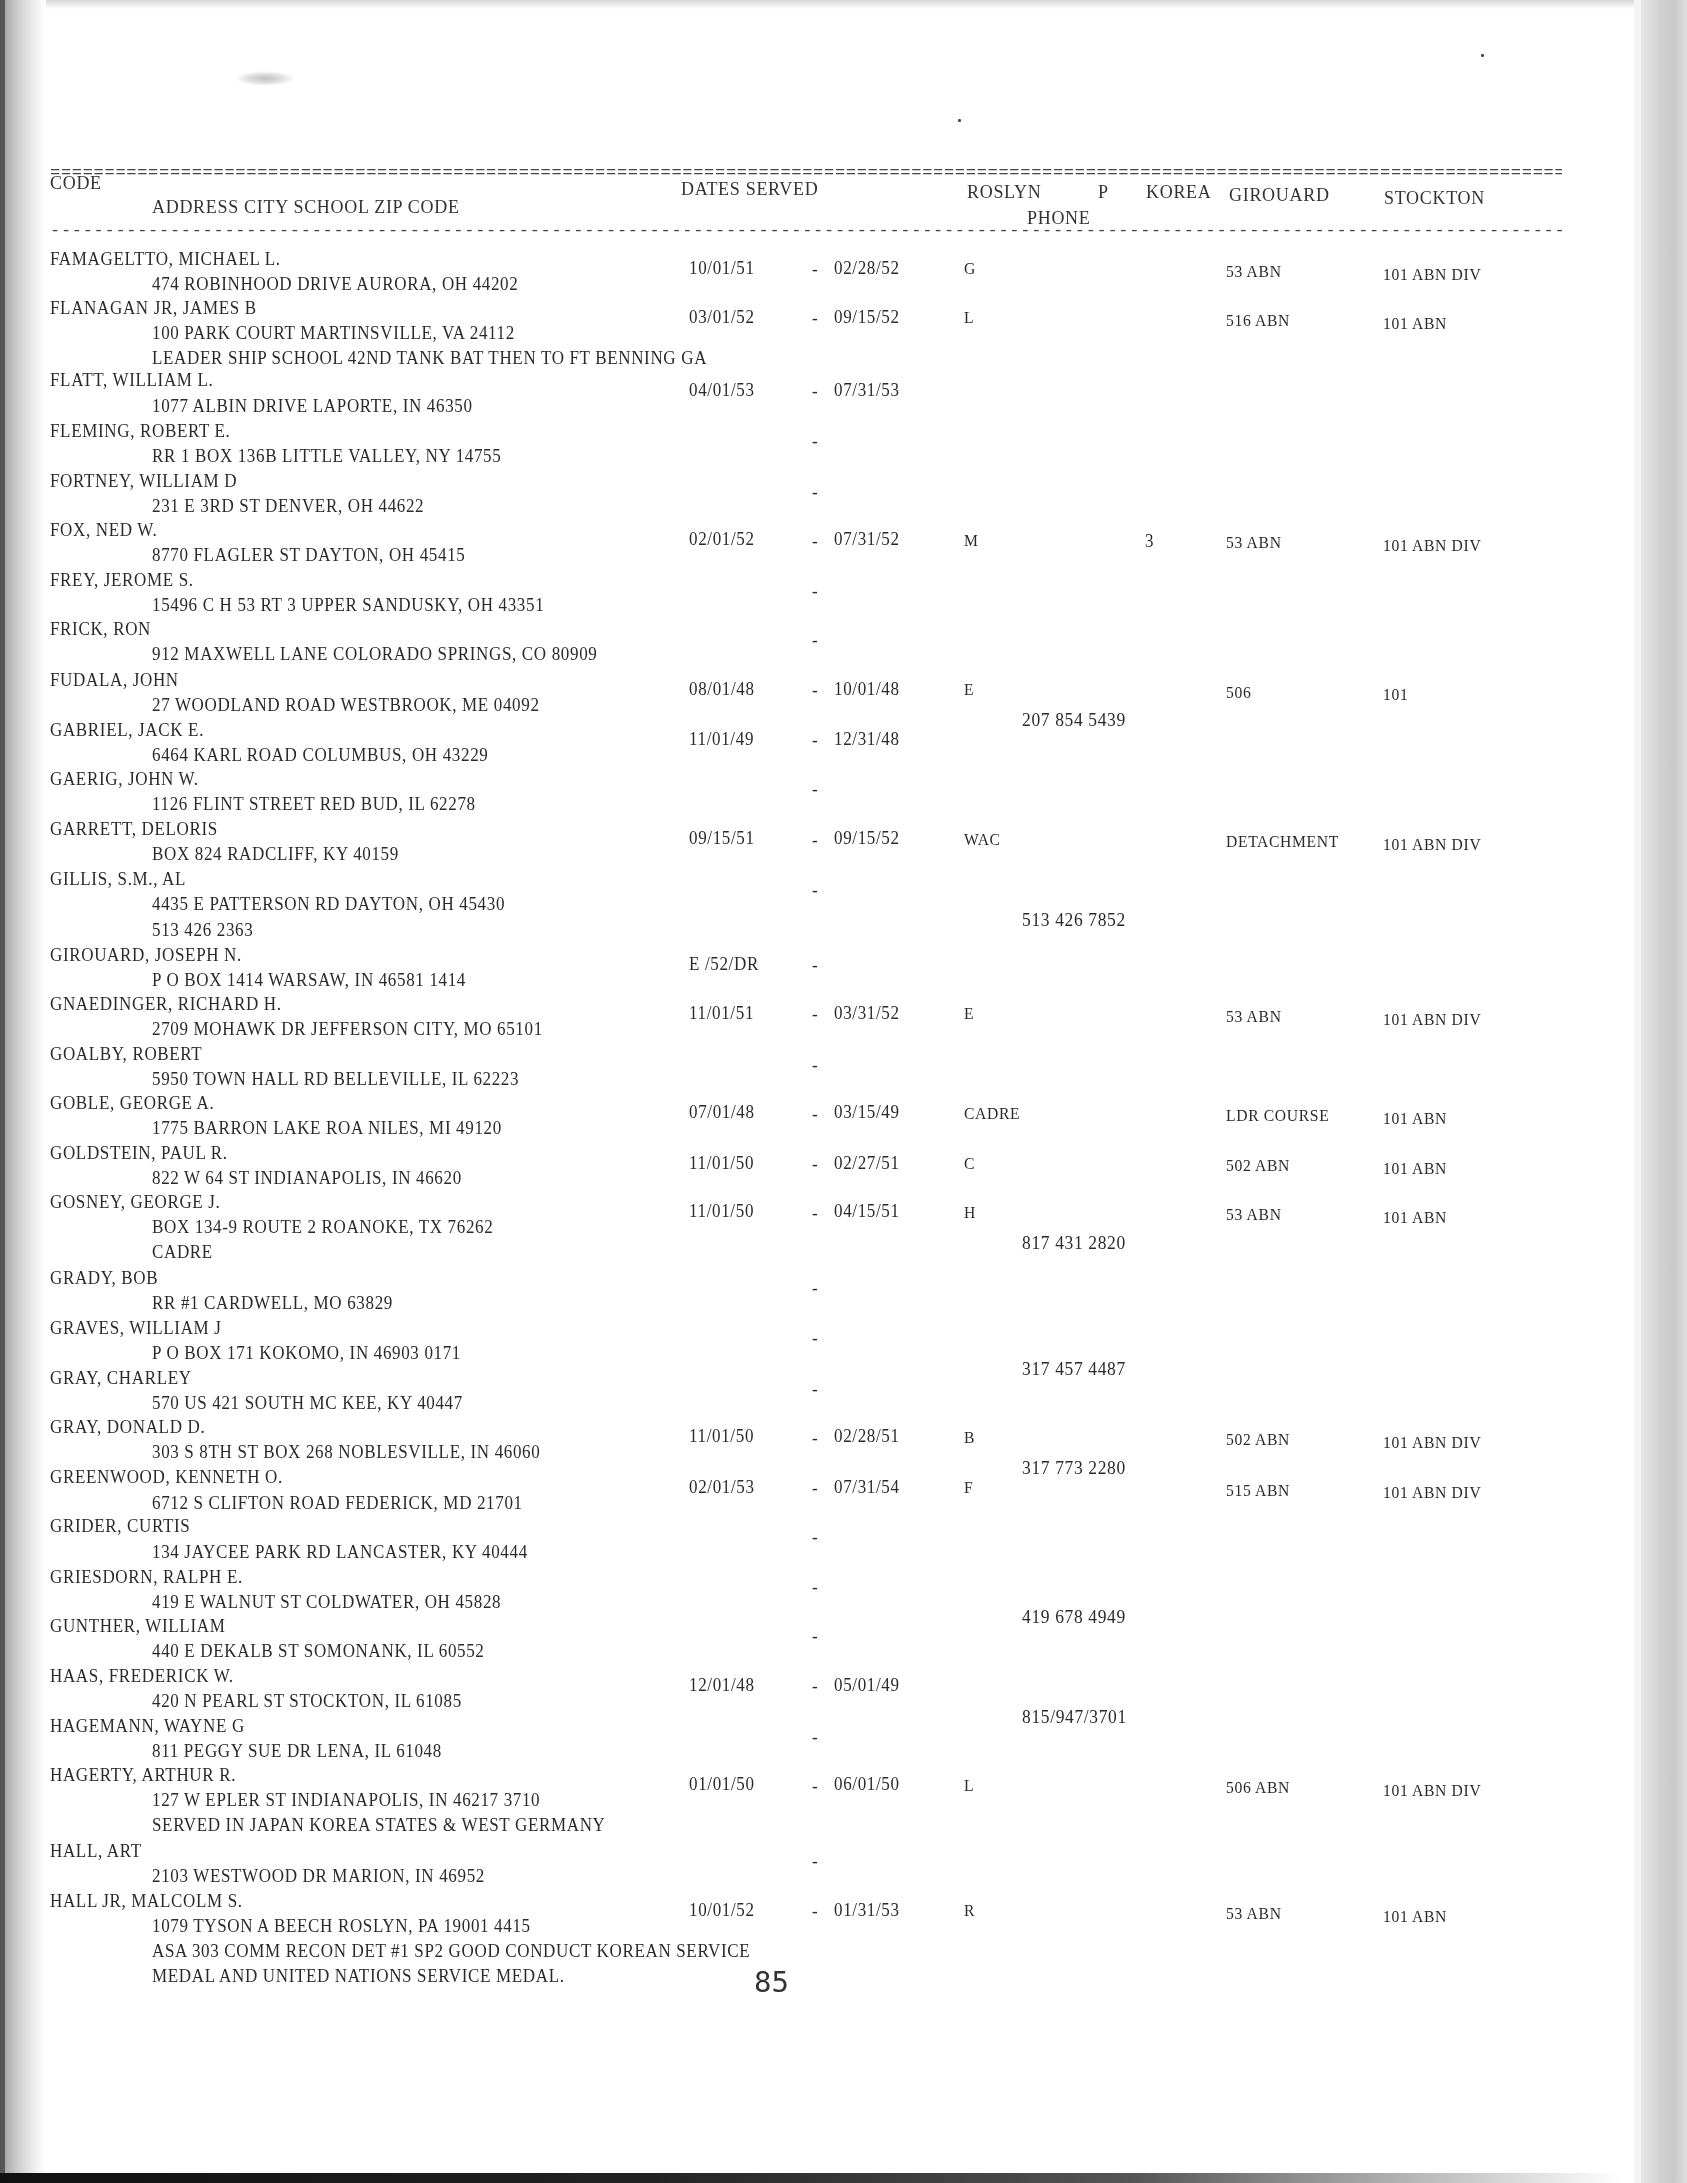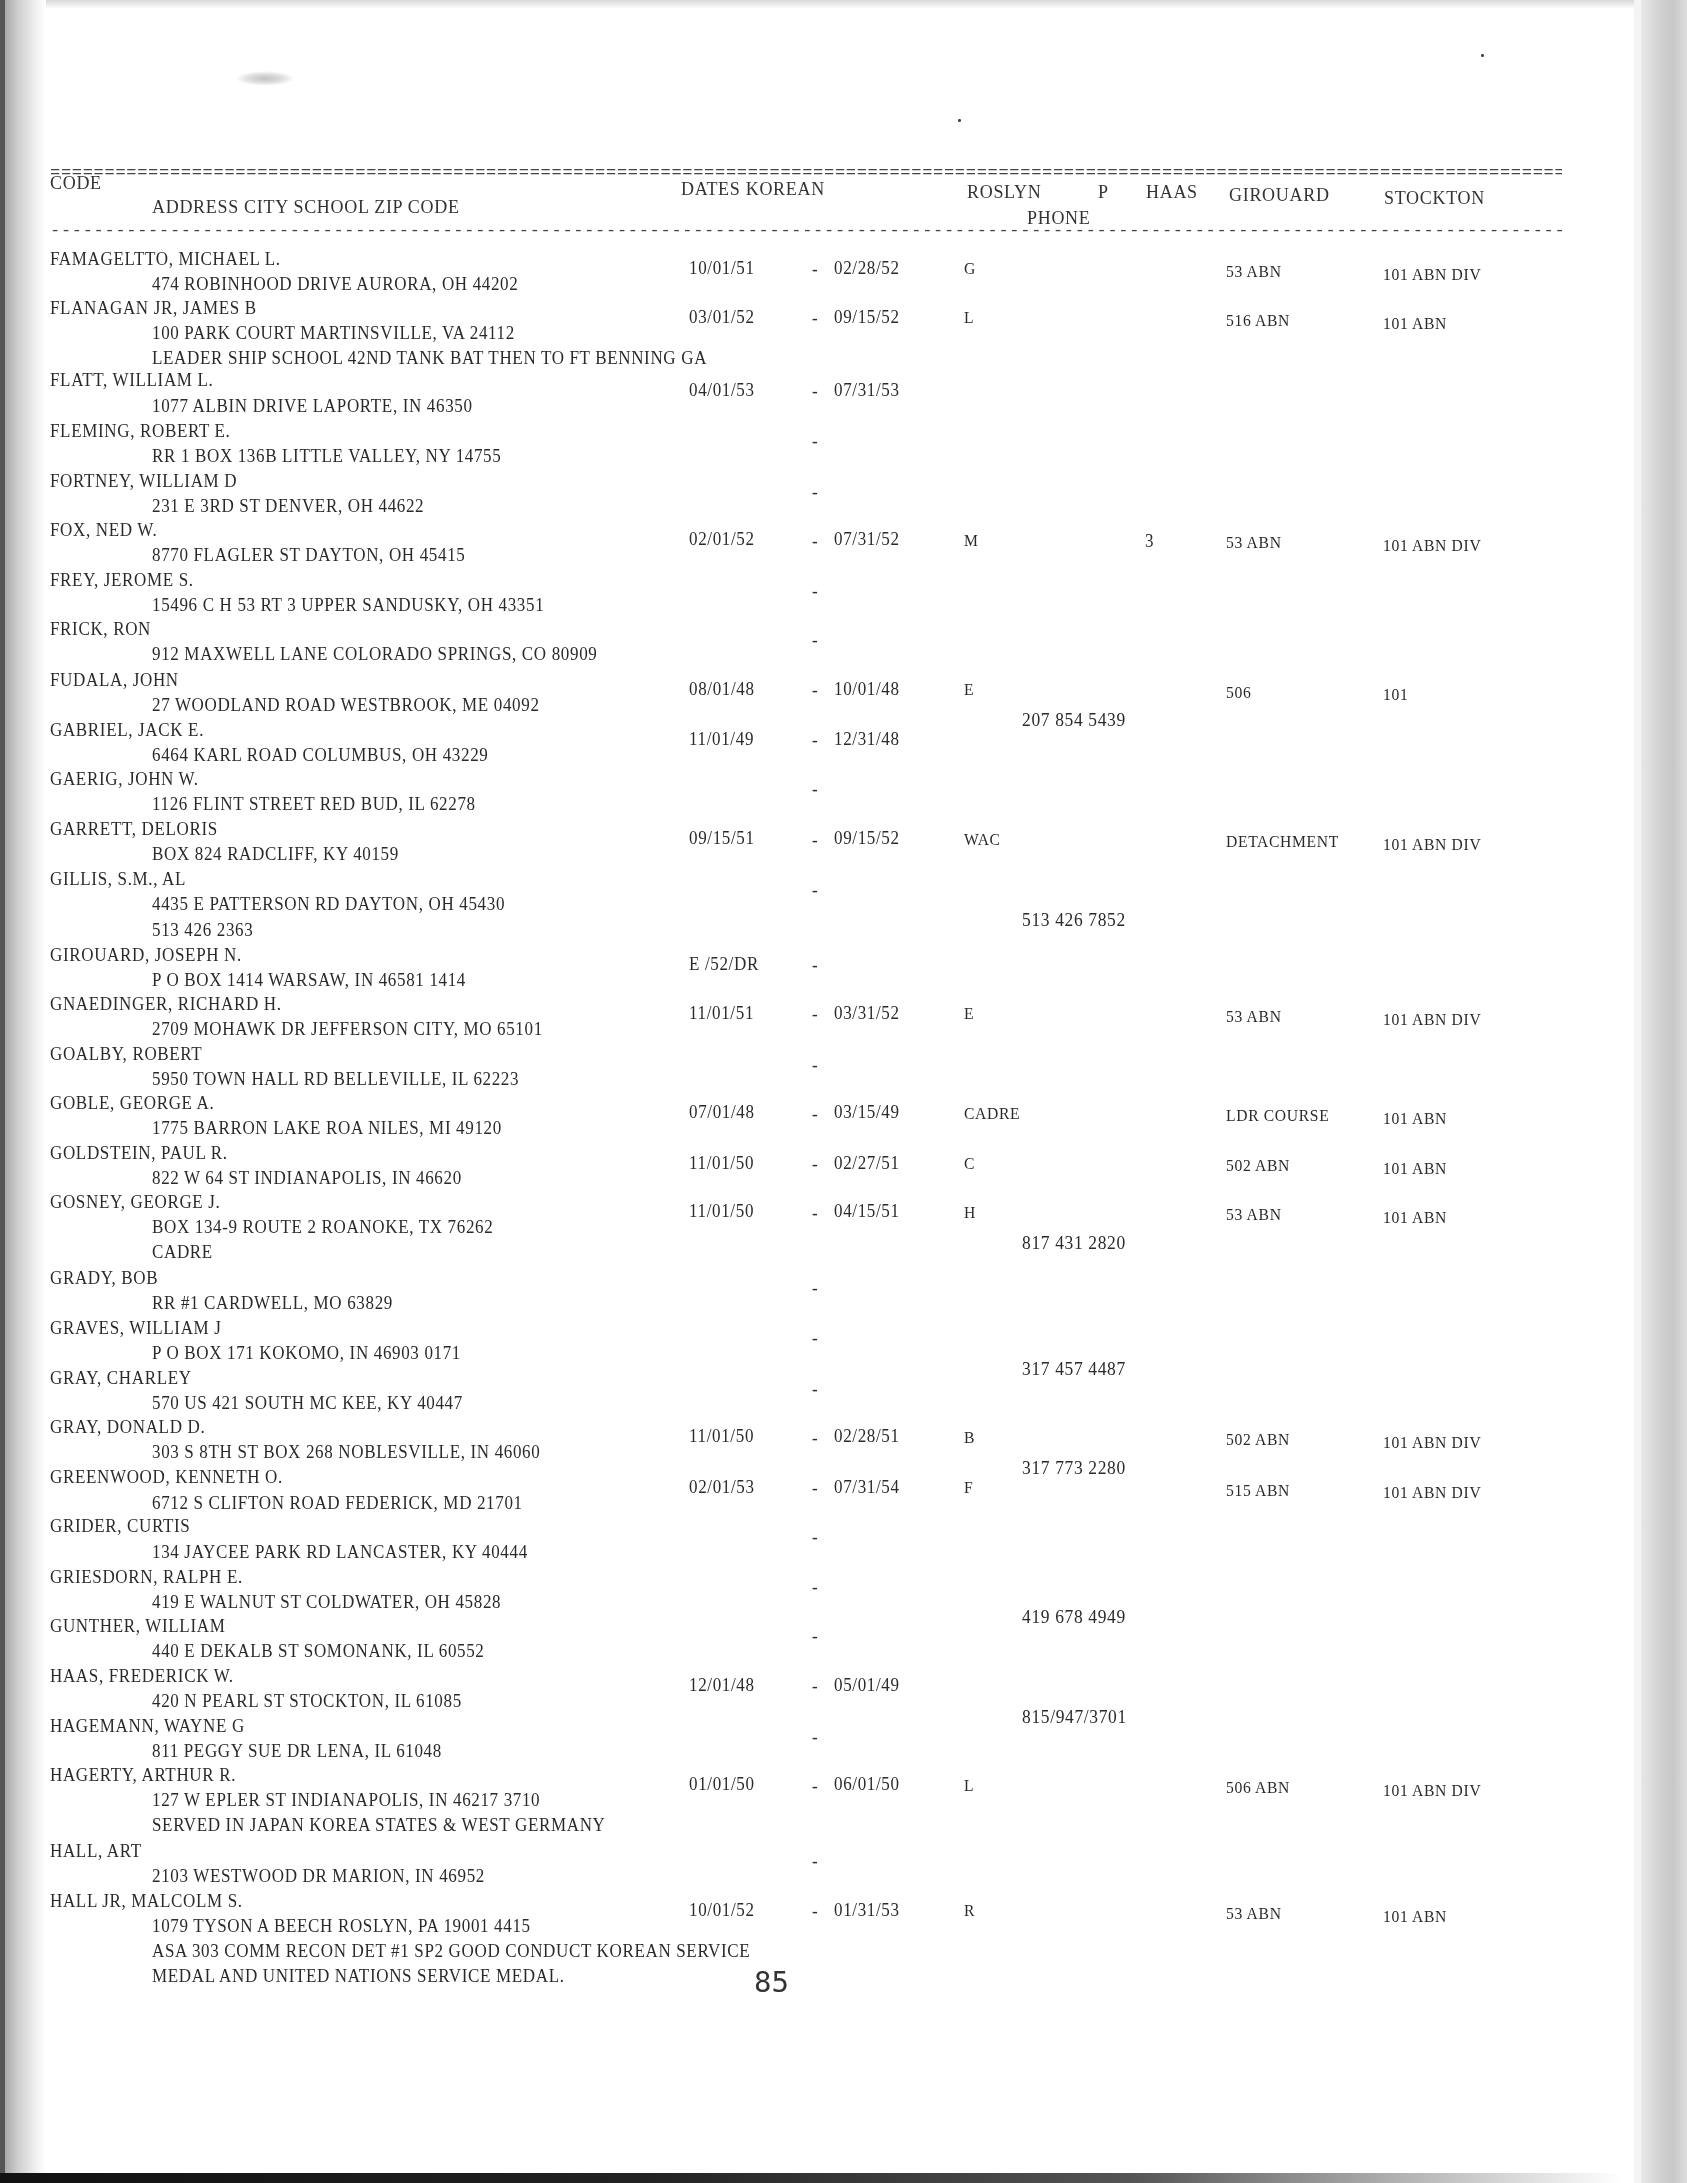--- a/index.html
+++ b/index.html
@@ -44,24 +44,24 @@
   <div class="right-edge"></div>
   <div class="right-band"></div>
   <div class="bottom-bar"></div>
   <div class="smudge"></div>
   <div class="speck" style="left:958px;top:119px;"></div>
   <div class="speck" style="left:1481px;top:54px;"></div>
 
   <div class="rule" style="top:163px;">====================================================================================================================================================</div>
   <div class="hdr" style="left:50px;top:173px;">CODE</div>
   <div class="hdr" style="left:152px;top:197px;">ADDRESS  CITY  SCHOOL  ZIP CODE</div>
-  <div class="hdr" style="left:681px;top:179px;">DATES KOREAN</div>
+  <div class="hdr" style="left:681px;top:179px;">DATES SERVED</div>
   <div class="hdr" style="left:967px;top:182px;">ROSLYN</div>
   <div class="hdr" style="left:1098px;top:182px;">P</div>
-  <div class="hdr" style="left:1146px;top:182px;">HAAS</div>
+  <div class="hdr" style="left:1146px;top:182px;">KOREA</div>
   <div class="hdr" style="left:1027px;top:208px;">PHONE</div>
   <div class="hdr" style="left:1229px;top:185px;">GIROUARD</div>
   <div class="hdr" style="left:1384px;top:188px;">STOCKTON</div>
   <div class="rule" style="top:221px;">----------------------------------------------------------------------------------------------------------------------------------------------------------</div>
 
   <div id="entries">
       <div>
         <div class="t name" style="top: 249px;">FAMAGELTTO, MICHAEL L.</div>
         <div class="t addr" style="top: 274px;">474 ROBINHOOD DRIVE AURORA, OH 44202</div>
         <div class="t from" style="top: 258px;">10/01/51</div>

